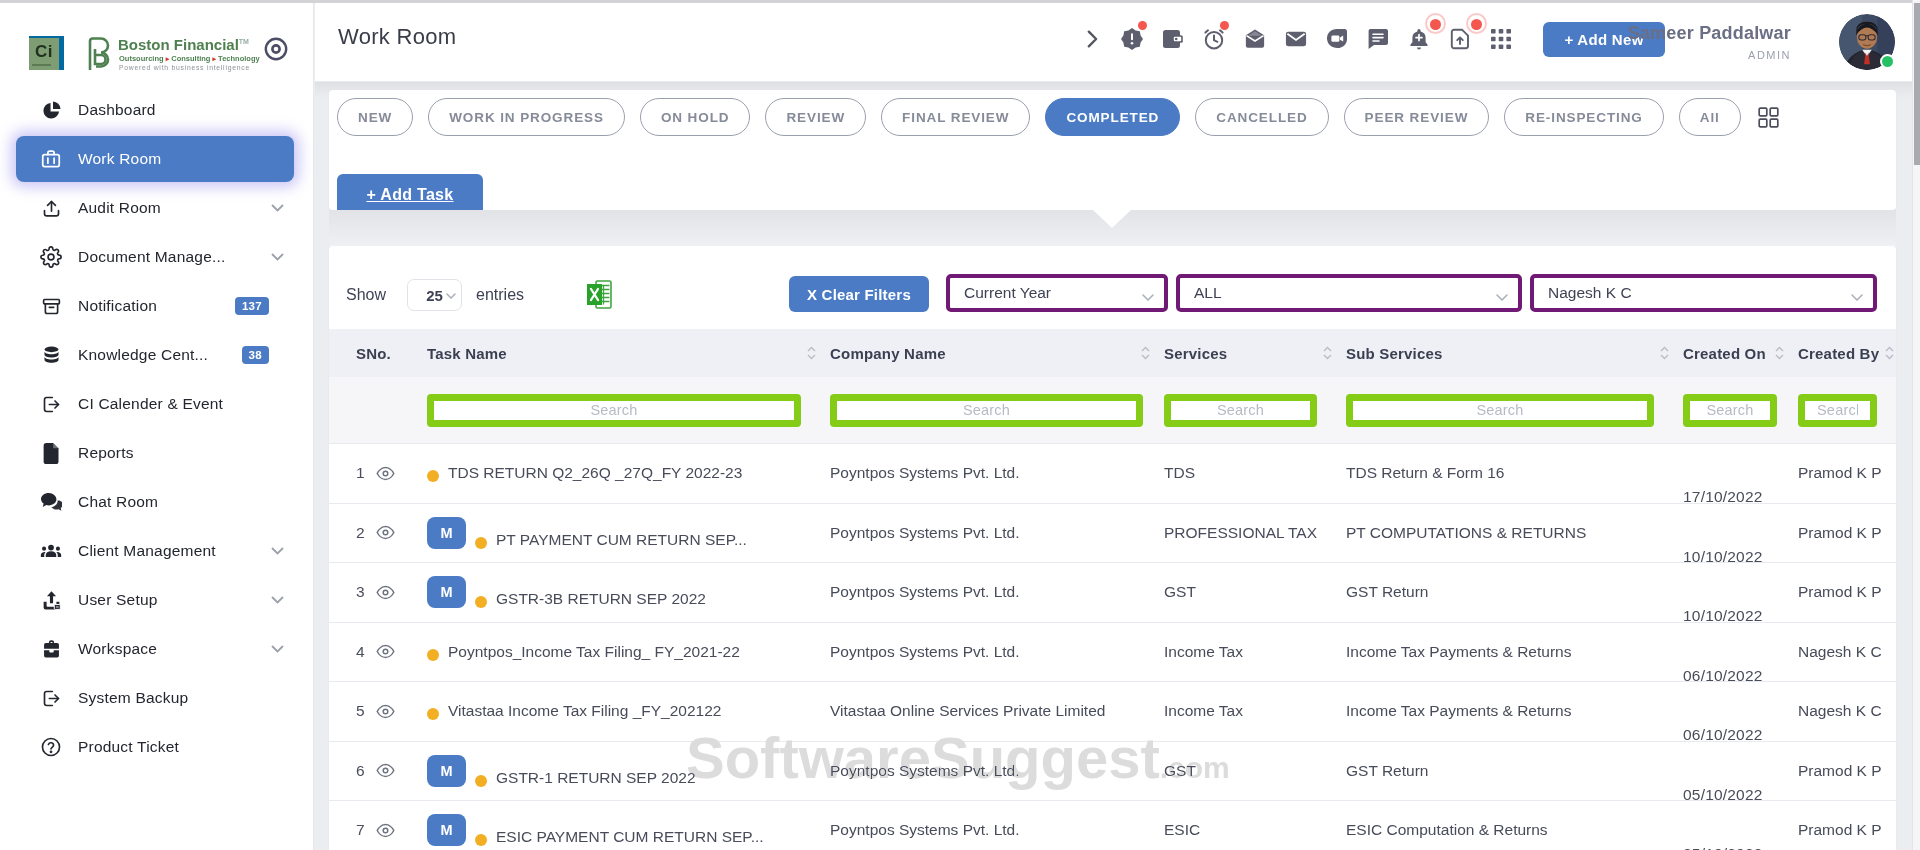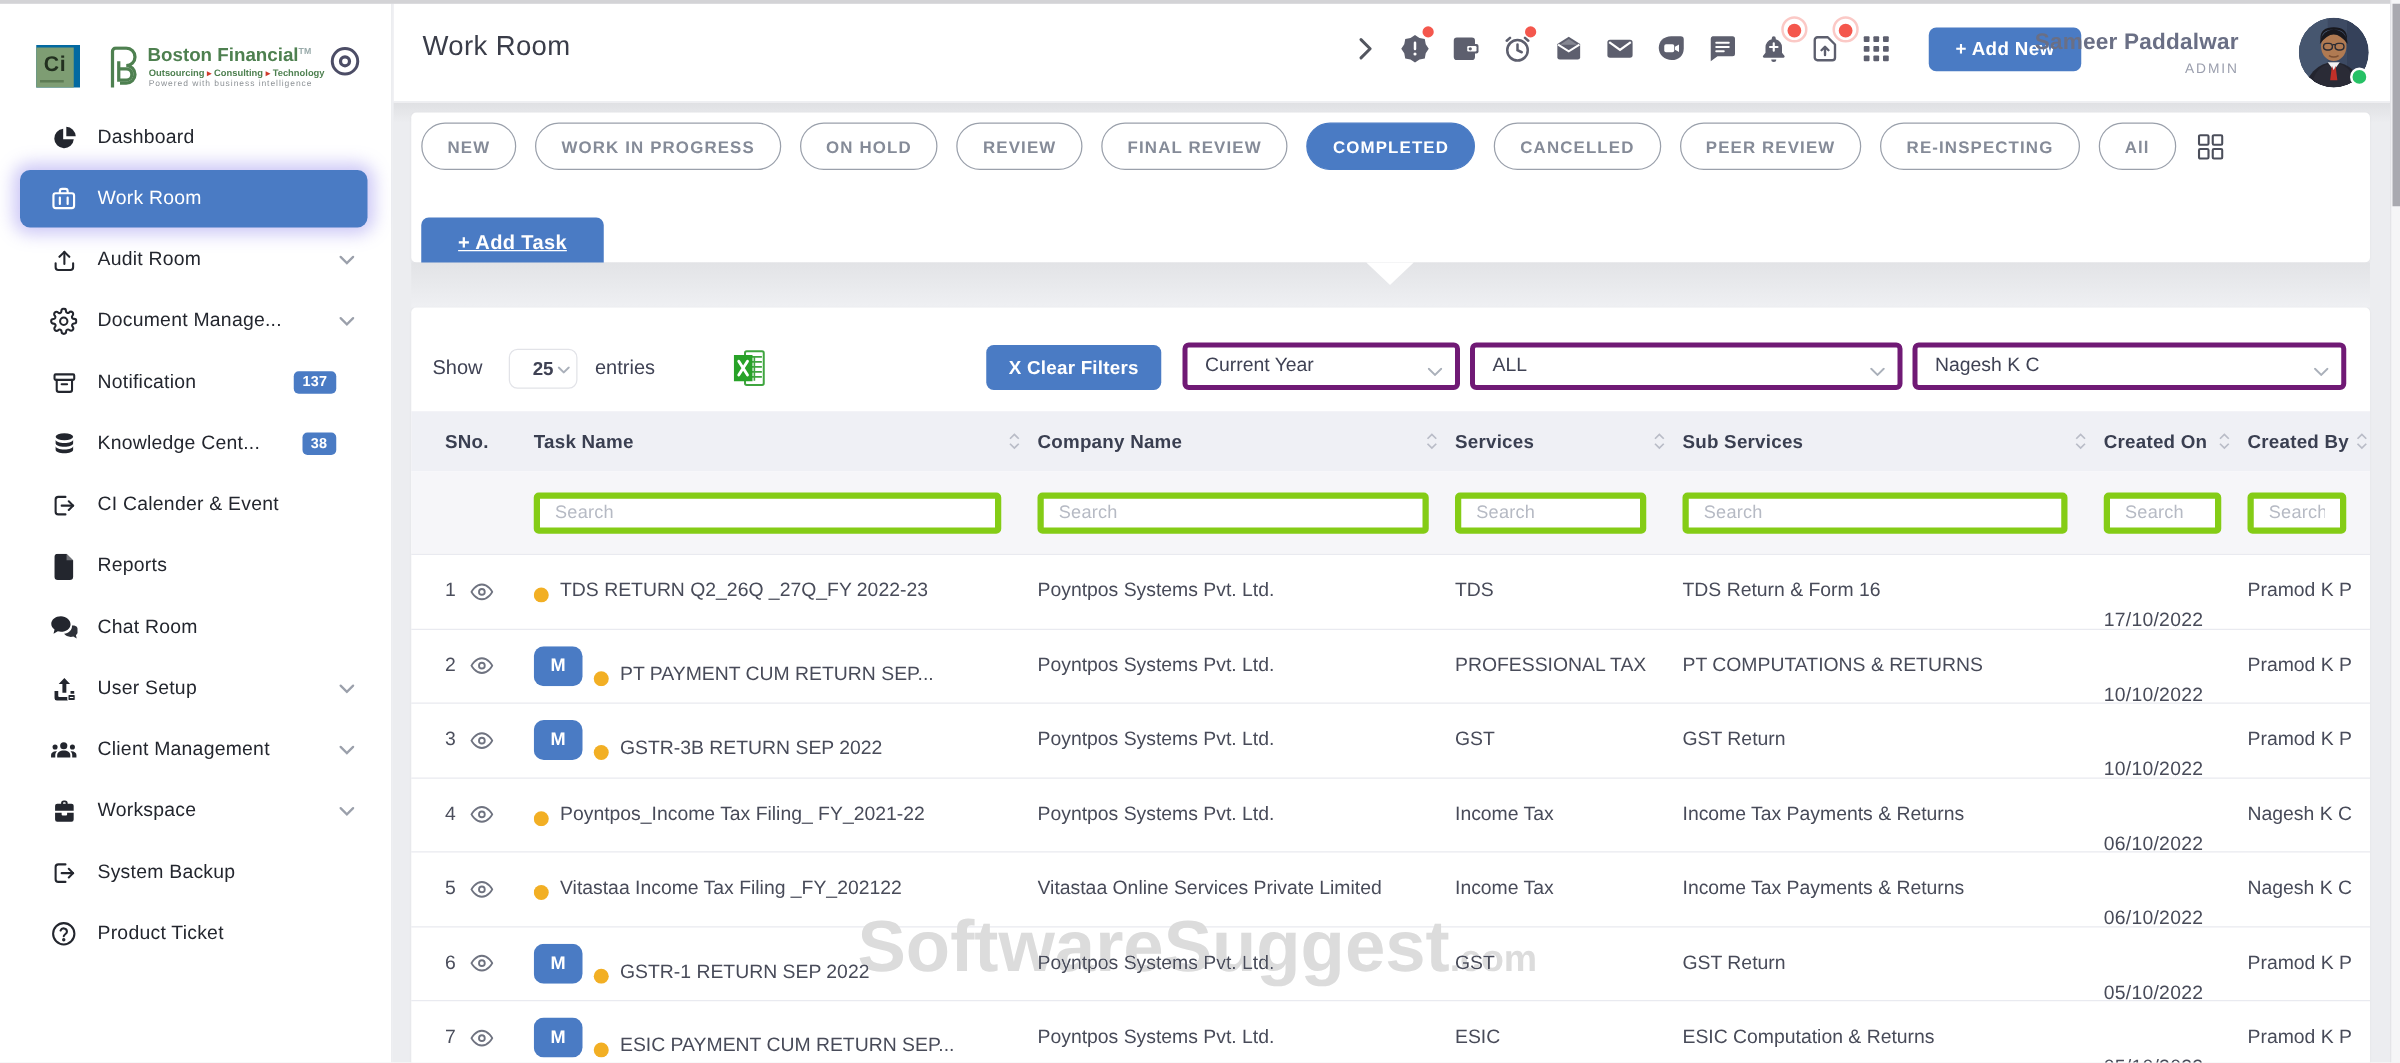--- a/index.html
+++ b/index.html
@@ -140,22 +140,22 @@
   
   .thead{ position:absolute; left:0; top:83px; width:1567px; height:48px; background:#eff0f5;
      display:grid; grid-template-columns:98px 403px 334px 182px 337px 115px 98px; align-items:center; }
   .th{ position:relative; display:flex; align-items:center; font-size:15px; font-weight:bold; color:#3a3f51; letter-spacing:0.2px; cursor:pointer;}
   .th .sort{ position:absolute; right:14px; display:flex; flex-direction:column; gap:2px; color:#b9bcc7; }
   .th-sno{ padding-left:27px; }
   .th-createdby .sort{ right:2px; }
   .tsearch{ position:absolute; left:0; top:131px; width:1567px; height:66px; background:#f6f6f9;
      display:grid; grid-template-columns:98px 403px 334px 182px 337px 115px 98px; align-items:center; }
   .tsearch input{
-    height:33px; border:5px solid #84cc16; border-radius:4px; background:#fff; padding:0 12px;
-    font-size:14.5px; color:#3f4254; font-family:"Liberation Sans", sans-serif; outline:none; width:100%;
+    height:33px; border:7px solid #84cc16; border-radius:4px; background:#fff; padding:0 12px;
+    font-size:14.5px; color:#3f4254; font-family:"Liberation Sans", sans-serif; outline:none; width:100%;text-align:center;
   }
   .tsearch input::placeholder{ color:#b6bac4; letter-spacing:0.2px;}
   .ts-cell{ padding-right:29px; }
   .ts-cell.ts-con{ padding-right:21px; }
   .ts-cell.ts-sno{ padding:0; }
   .ts-cell.ts-co{ padding-right:21px; }
   .ts-cell.ts-cb{ padding-right:19px; }
   .tbody{ position:absolute; left:0; top:197px; width:1567px; }
   .trow{
     display:grid; grid-template-columns:98px 403px 334px 182px 337px 115px 98px; align-items:center;
@@ -323,48 +323,48 @@
         <svg width="22" height="20" viewBox="0 0 24 22" fill="currentColor">
             <path d="M9.5 1C4.8 1 1 4 1 7.7c0 2 1.1 3.8 2.9 5L3 16.5l3.8-2.1c.9.2 1.8.4 2.7.4 4.7 0 8.5-3 8.5-6.7S14.2 1 9.5 1z"></path>
             <path d="M19.2 9.3c.5 3.5-2.6 6.6-6.9 7.3 1.2 1.6 3.4 2.7 5.9 2.7.8 0 1.5-.1 2.2-.3l3 1.6-.7-3c1.4-1 2.3-2.4 2.3-4 0-2-1.6-3.7-3.8-4.3z" opacity="0.95"></path>
           </svg>
       </span>
       <span class="nlabel">Chat Room</span>
     </div>
 
     <div class="nav-item">
       <span class="nicon">
-        <svg width="21" height="21" viewBox="0 0 24 24" fill="currentColor">
-            <path d="M12 1.5 17.2 7h-3.4v8h-3.6V7H6.8z"></path>
-            <path d="M3 13.5h3.4V18a1 1 0 0 0 1 1h9.2a1 1 0 0 0 1-1v-4.5H21V20a2.2 2.2 0 0 1-2.2 2.2H5.2A2.2 2.2 0 0 1 3 20z"></path>
-            <rect x="15.2" y="16.6" width="6.8" height="5.6" rx="1" stroke="#fff" stroke-width="1.1"></rect>
-            <path d="M17 19.4h3.2" stroke="#fff" stroke-width="1"></path>
-          </svg>
-      </span>
-      <span class="nlabel">User Setup</span>
-      <span class="spacer"></span>
-      <span class="nav-chevron">
-        <svg width="13" height="8" viewBox="0 0 13 8" fill="none" stroke="currentColor" stroke-width="1.8" stroke-linecap="round">
-            <path d="M1.5 1.5 6.5 6.5 11.5 1.5"></path>
-          </svg>
-      </span>
-    </div>
-
-    <div class="nav-item">
-      <span class="nicon">
         <svg width="23" height="20" viewBox="0 0 26 22" fill="currentColor">
             <circle cx="13" cy="7" r="3.4"></circle>
             <path d="M13 11.4c-3.6 0-6.2 1.9-6.2 4.4V18h12.4v-2.2c0-2.5-2.6-4.4-6.2-4.4z"></path>
             <circle cx="4.8" cy="8.2" r="2.4"></circle>
             <path d="M5.6 12.1c-2.8.1-4.6 1.6-4.6 3.6V18h4v-2.2c0-1.4.6-2.7 1.7-3.7z"></path>
             <circle cx="21.2" cy="8.2" r="2.4"></circle>
             <path d="M20.4 12.1c2.8.1 4.6 1.6 4.6 3.6V18h-4v-2.2c0-1.4-.6-2.7-1.7-3.7z"></path>
           </svg>
       </span>
       <span class="nlabel">Client Management</span>
+      <span class="spacer"></span>
+      <span class="nav-chevron">
+        <svg width="13" height="8" viewBox="0 0 13 8" fill="none" stroke="currentColor" stroke-width="1.8" stroke-linecap="round">
+            <path d="M1.5 1.5 6.5 6.5 11.5 1.5"></path>
+          </svg>
+      </span>
+    </div>
+
+    <div class="nav-item">
+      <span class="nicon">
+        <svg width="21" height="21" viewBox="0 0 24 24" fill="currentColor">
+            <path d="M12 1.5 17.2 7h-3.4v8h-3.6V7H6.8z"></path>
+            <path d="M3 13.5h3.4V18a1 1 0 0 0 1 1h9.2a1 1 0 0 0 1-1v-4.5H21V20a2.2 2.2 0 0 1-2.2 2.2H5.2A2.2 2.2 0 0 1 3 20z"></path>
+            <rect x="15.2" y="16.6" width="6.8" height="5.6" rx="1" stroke="#fff" stroke-width="1.1"></rect>
+            <path d="M17 19.4h3.2" stroke="#fff" stroke-width="1"></path>
+          </svg>
+      </span>
+      <span class="nlabel">User Setup</span>
       <span class="spacer"></span>
       <span class="nav-chevron">
         <svg width="13" height="8" viewBox="0 0 13 8" fill="none" stroke="currentColor" stroke-width="1.8" stroke-linecap="round">
             <path d="M1.5 1.5 6.5 6.5 11.5 1.5"></path>
           </svg>
       </span>
     </div>
 
     <div class="nav-item">
       <span class="nicon">

